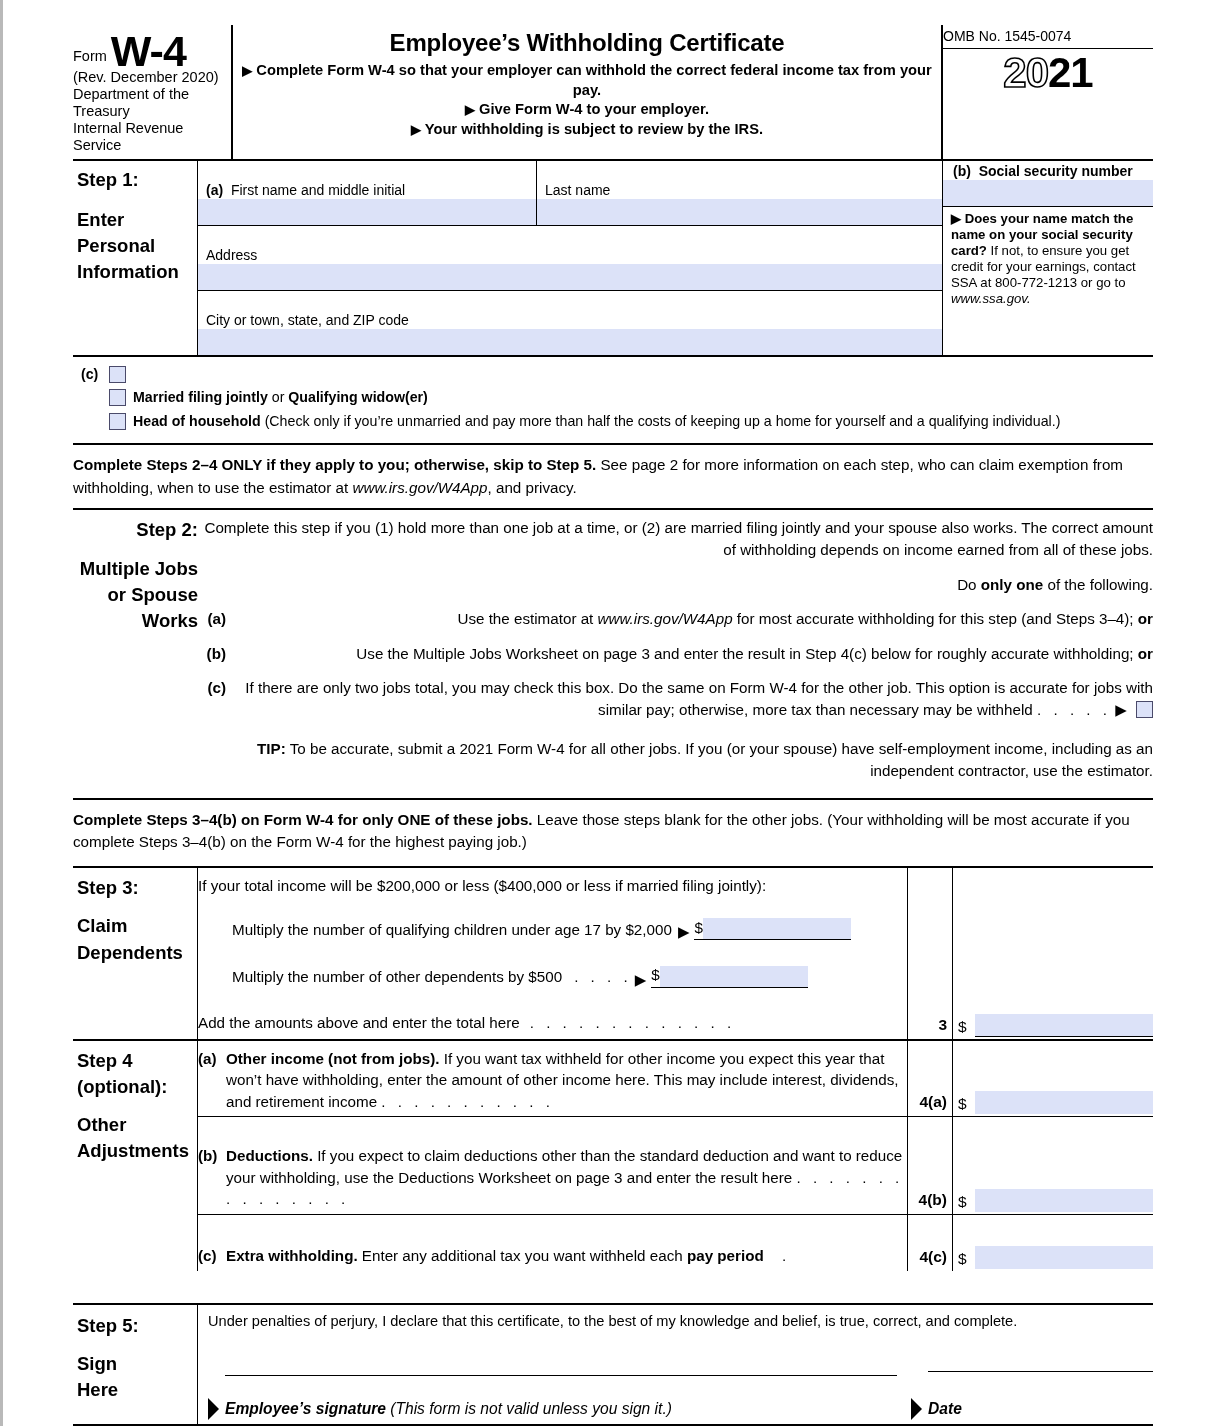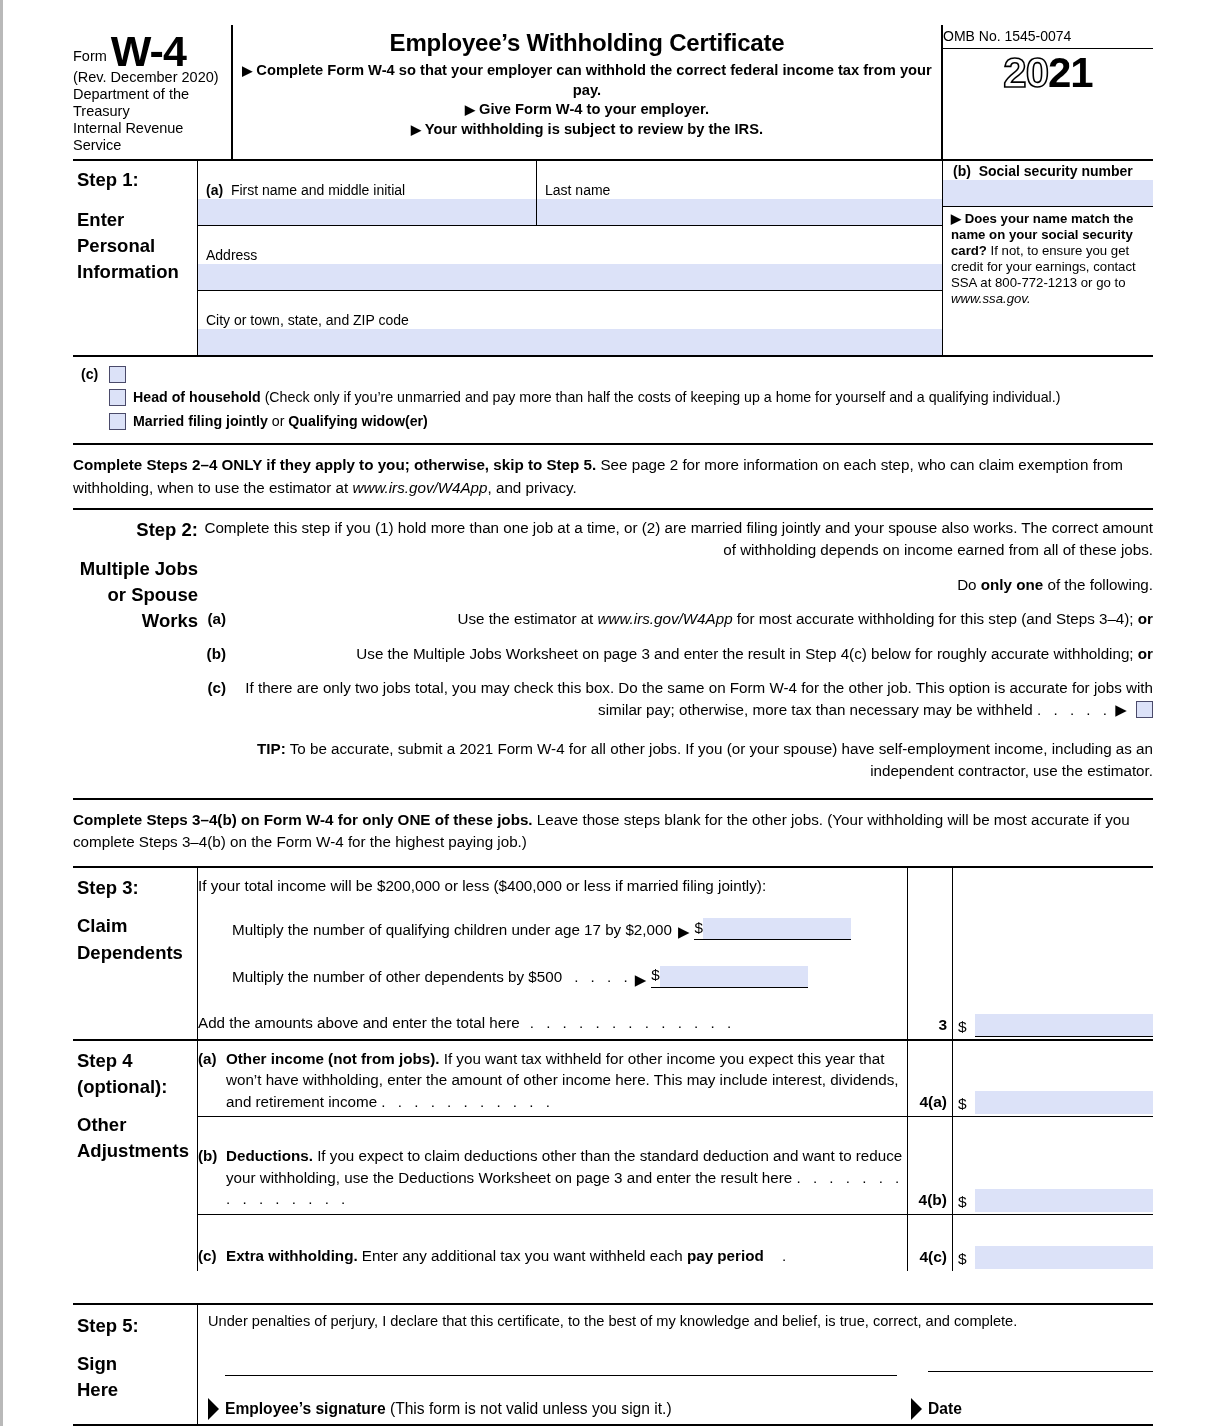--- a/index.html
+++ b/index.html
@@ -80,21 +80,21 @@
   .numcell { width:46px; border-left:1.5px solid #000; border-right:1.5px solid #000; font-size:15.5px; font-weight:bold; text-align:right; padding-right:5px; position:relative;}
   .amtcell { width:200px; position:relative; }
   .amtcell .dol { position:absolute; left:5px; bottom:3px; font-size:15.5px; }
   .amtfill { position:absolute; left:22px; right:0; bottom:2px; height:23px; background:#dce2f8; border-bottom:1.5px solid #000; }
 
   
   .sig { display:flex; border-top:2.5px solid #000;justify-content:flex-end; }
   .sigleft { width:125px; padding:8px 0 0 4px; border-right:1.5px solid #000; }
   .sigbody { flex:1; padding:8px 0 6px 10px; }
   .sigtxt { font-size:14.6px; }
-  .sigline { display:flex; align-items:flex-end; margin-top:42px; }
+  .sigline { display:flex; align-items:flex-end; margin-top:42px;font-style:italic; }
   .arrowbig { width:0;height:0;border-left:11px solid #000;border-top:11px solid transparent;border-bottom:11px solid transparent; margin-right:6px; margin-bottom:-2px;}
   .sigfield { flex:1; border-top:1.6px solid #000; padding-top:2px; }
   .sigfield .cap { font-size:15.6px; font-weight:bold; padding-top:4px;}
   .sigfield .cap .reg { font-weight:normal; }
   .datefield { width:225px; border-top:1.6px solid #000; padding-top:2px; }
 
   
   .emp { display:flex; border-top:2.5px solid #000; border-bottom:2.5px solid #000; }
   .empleft { width:125px; padding:8px 0 0 4px; border-right:1.5px solid #000; }
   .empc1 { flex:1; border-right:1.5px solid #000; }
@@ -192,28 +192,28 @@
   <div style="border-bottom:2.5px solid #000">
     <div class="filing">
       <div class="frow">
         <span class="tag">(c)</span>
         <span class="bx"><span class="cbox"></span></span>
       </div>
       <div class="frow">
         <span class="tag"></span>
         <span class="bx"><span class="cbox"></span></span>
         <span class="tx">
-          <b>Head of household</b><span> (Check only if you’re unmarried and pay more than half the costs of keeping up a home for yourself and a qualifying individual.)</span>
+          <b>Married filing jointly</b><span> or </span><b>Qualifying widow(er)</b>
         </span>
       </div>
       <div class="frow">
         <span class="tag"></span>
         <span class="bx"><span class="cbox"></span></span>
         <span class="tx">
-          <b>Married filing jointly</b><span> or </span><b>Qualifying widow(er)</b>
+          <b>Head of household</b><span> (Check only if you’re unmarried and pay more than half the costs of keeping up a home for yourself and a qualifying individual.)</span>
         </span>
       </div>
     </div>
   </div>
 
   <div class="noteblk">
     <b>Complete Steps 2–4 ONLY if they apply to you; otherwise, skip to Step 5.</b><span> See page 2 for more information on each step, who can claim exemption from withholding, when to use the estimator at </span><i>www.irs.gov/W4App</i><span>, and privacy.</span>
   </div>
 
   <div class="steprow">

